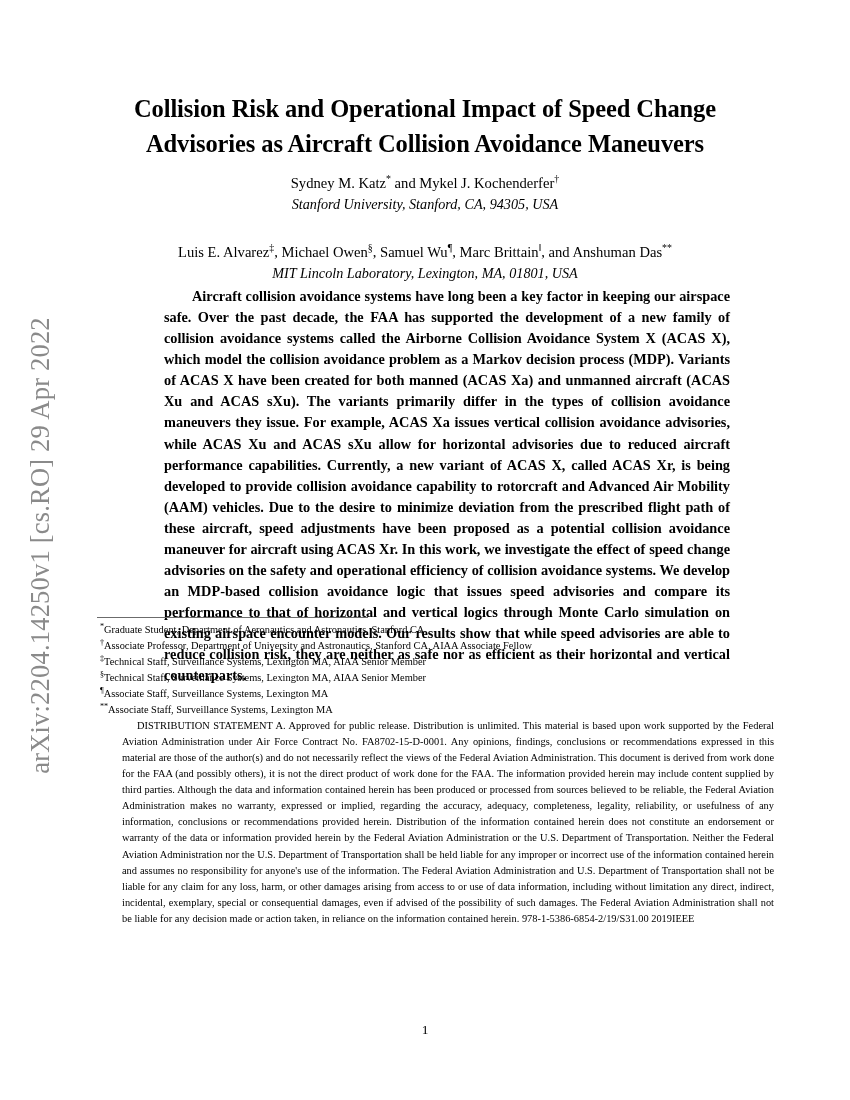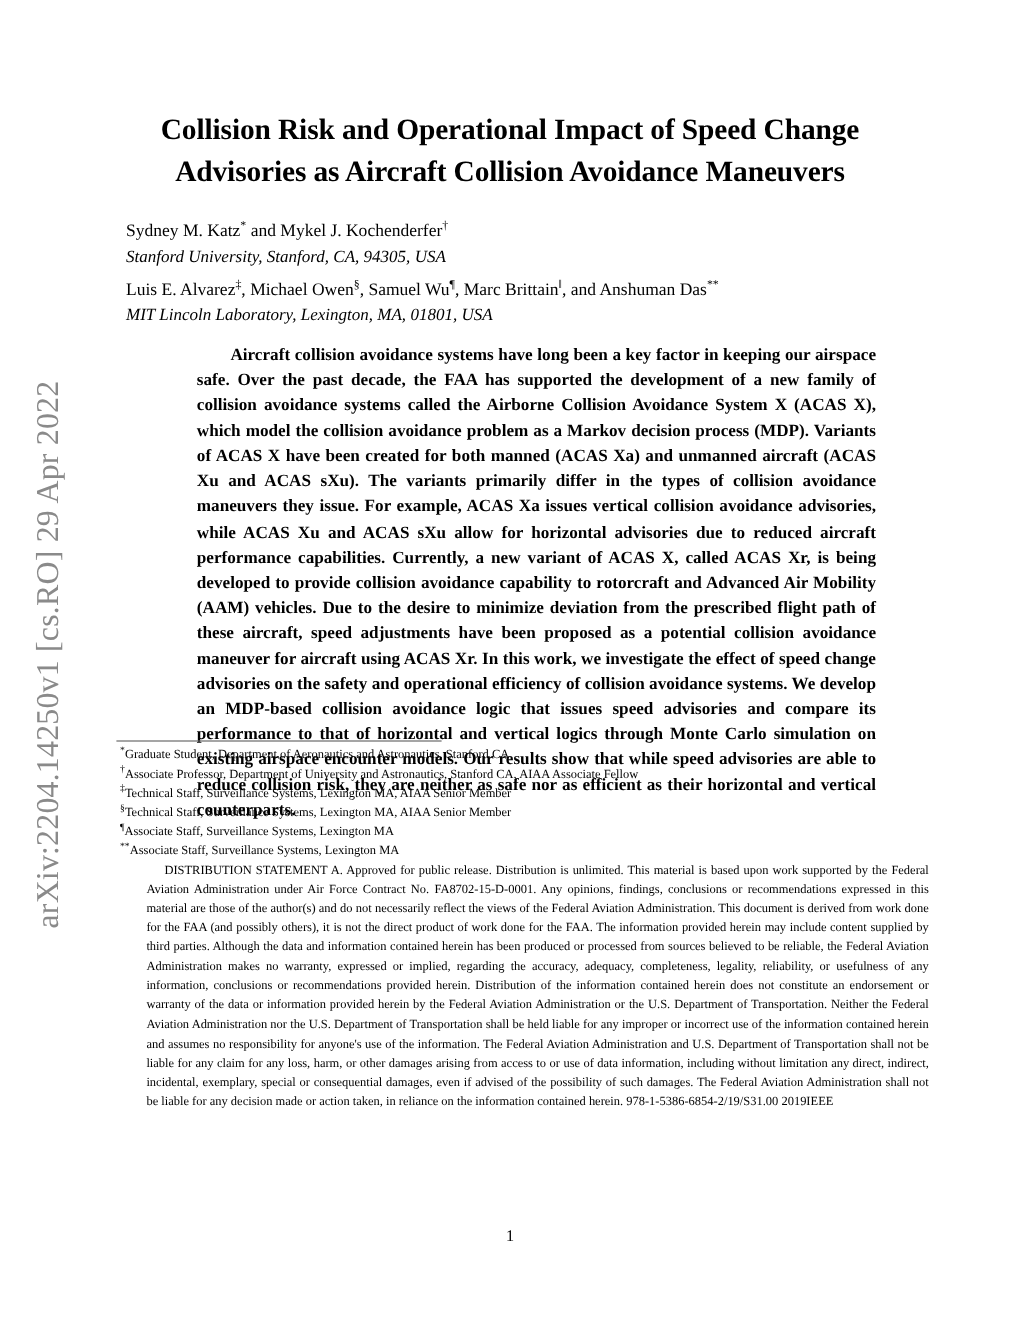--- a/index.html
+++ b/index.html
@@ -59,36 +59,37 @@
     font-size: 24.5px;
     font-weight: bold;
     line-height: 1.42;
     letter-spacing: -0.1px;
   }
   #title .tline { display: block; }
 
   
   #authors {
     position: absolute;
-    top: 183px;
+    top: 173px;
     left: 8px;
     width: 640px;
+    text-align: center;
   }
   .author-names {
     font-size: 14.6px;
     line-height: 1.42;
     white-space: nowrap;
   }
   .author-affil {
     font-size: 14.2px;
     font-style: italic;
     line-height: 1.45;
     white-space: nowrap;
   }
-  .author-group-2 { margin-top: 8px; }
+  .author-group-2 { margin-top: 28px; }
   sup.fn {
     font-size: 0.68em;
     vertical-align: super;
     line-height: 0;
   }
 
   
   #abstract {
     position: absolute;
     top: 286px;

